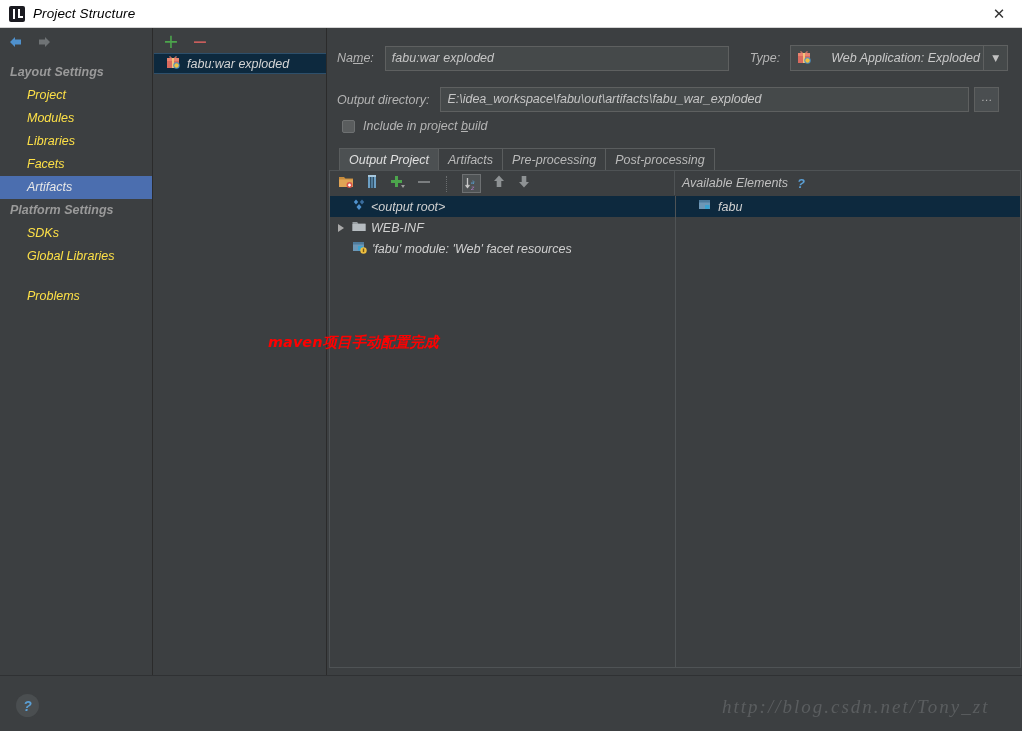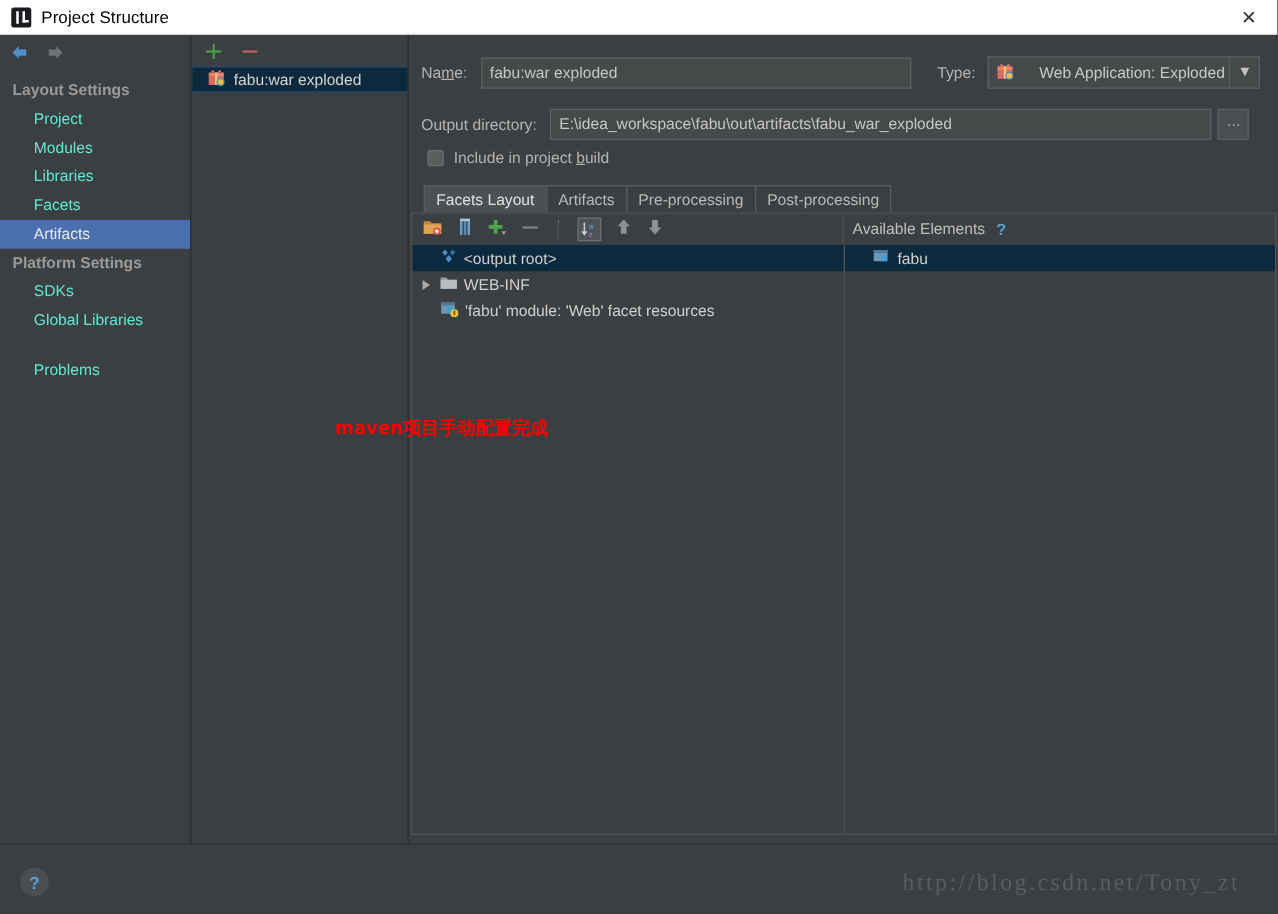--- a/index.html
+++ b/index.html
@@ -7,20 +7,21 @@
     width: 1022px; height: 731px;
     font-family: "Liberation Sans", sans-serif;
     background: #3c3f41;
     overflow: hidden;
   }
   #app {
     position: relative;
     width: 914px; height: 731px;
     background: #3c3f41;
     color: #bbbbbb;
+    font-style: italic;
   }
 
   
   .titlebar {
     position: absolute; left: 0; top: 0; width: 1022px; height: 28px;
     background: #ffffff; border-bottom: 1px solid #d4d4d4;
     display: flex; align-items: center;
   }
   .tb-icon {
     width: 16px; height: 16px; margin-left: 9px; margin-right: 8px;
@@ -50,21 +51,21 @@
   .nav-arrows {
     height: 28px; display: flex; align-items: center; padding-left: 7px; gap: 10px;
   }
   .arrow { width: 18px; height: 16px; display: block; }
   .side-list { padding-top: 5px; }
   .side-group {
     font-size: 12.5px; color: #9a9a9a; font-weight: bold;
     padding: 4px 0 4px 10px; height: 23px; line-height: 15px;
   }
   .side-item {
-    font-size: 12.5px; color: #5eead4;
+    font-size: 12.5px; color: #fde047;
     padding: 4px 0 4px 27px; height: 23px; line-height: 15px;
     white-space: nowrap;
   }
   .side-item.selected { background: #4b6eaf; color: #e8e8e8; }
   .side-sep { height: 17px; }
 
   
   .artifacts-col {
     position: absolute; left: 154px; top: 28px; width: 173px; height: 647px;
     background: #3c3f41; border-right: 1px solid #2b2b2b;
@@ -304,21 +305,21 @@
       <div class="field" id="out-input">E:\idea_workspace\fabu\out\artifacts\fabu_war_exploded</div>
       <div class="dots-btn">…</div>
     </div>
 
     <div class="chk-row">
       <span class="chkbox"></span>
       <span class="lbl">Include in project <u>b</u>uild</span>
     </div>
 
     <div class="tabs">
-      <div class="tab active">Facets Layout</div>
+      <div class="tab active">Output Project</div>
       <div class="tab">Artifacts</div>
       <div class="tab">Pre-processing</div>
       <div class="tab">Post-processing</div>
     </div>
 
     <div class="tree-toolbar">
       <div class="tt-icons">
         <span class="ic">
           <svg width="16" height="15" viewBox="0 0 16 15">
             <path d="M1 3 h5 l1.4 1.6 H15 V13 H1 Z" fill="#c68b3c"></path>

